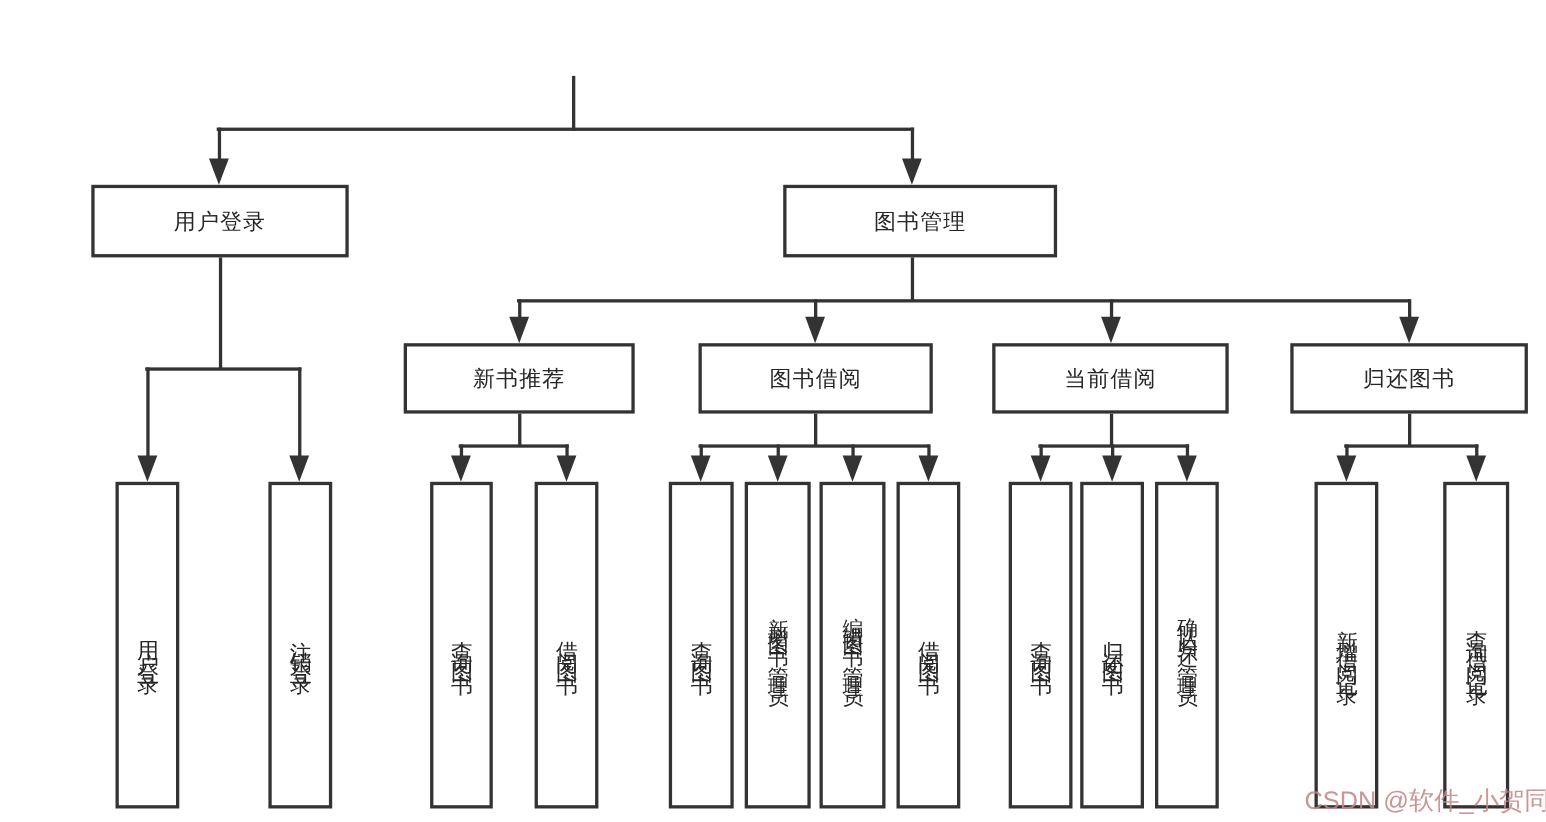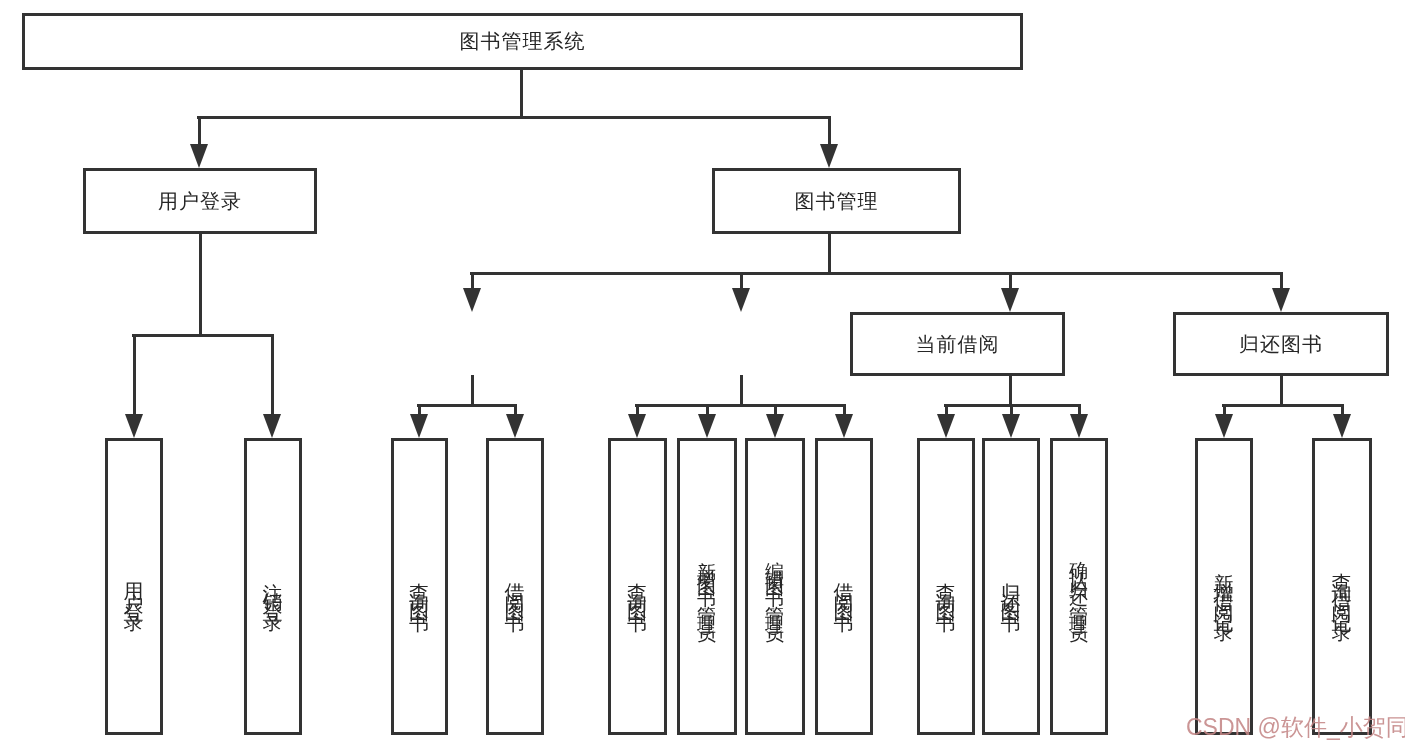--- a/index.html
+++ b/index.html
@@ -76,32 +76,35 @@
   <div class="vl" style="left:1078px;top:404px;height:12px"></div>
   <div class="ar" style="left:1070px;top:414px"></div>
 
   <div class="vl" style="left:1280px;top:375px;height:31px"></div>
   <div class="hl" style="left:1222px;top:404px;width:122px"></div>
   <div class="vl" style="left:1223px;top:404px;height:12px"></div>
   <div class="ar" style="left:1215px;top:414px"></div>
   <div class="vl" style="left:1341px;top:404px;height:12px"></div>
   <div class="ar" style="left:1333px;top:414px"></div>
 
-  <div class="box" style="left:22px;top:13px;width:1001px;height:57px">
-    <span class="hlabel">图书管理系统</span>
-  </div>
 
   <div class="box" style="left:83px;top:168px;width:234px;height:66px">
     <span class="hlabel">用户登录</span>
   </div>
   <div class="box" style="left:712px;top:168px;width:249px;height:66px">
     <span class="hlabel">图书管理</span>
   </div>
 
-  <div class="box" style="left:850px;top:312px;width:215px;height:64px">
+  <div class="box" style="left:367px;top:312px;width:210px;height:64px">
+    <span class="hlabel">新书推荐</span>
+  </div>
+  <div class="box" style="left:635px;top:312px;width:213px;height:64px">
+    <span class="hlabel">图书借阅</span>
+  </div>
+  <div class="box" style="left:902px;top:312px;width:215px;height:64px">
     <span class="hlabel">当前借阅</span>
   </div>
   <div class="box" style="left:1173px;top:312px;width:216px;height:64px">
     <span class="hlabel">归还图书</span>
   </div>
 
   <div class="box" style="left:105px;top:438px;width:58px;height:297px">
     <span class="vlabel">用户登录</span>
   </div>
   <div class="box" style="left:244px;top:438px;width:58px;height:297px">

